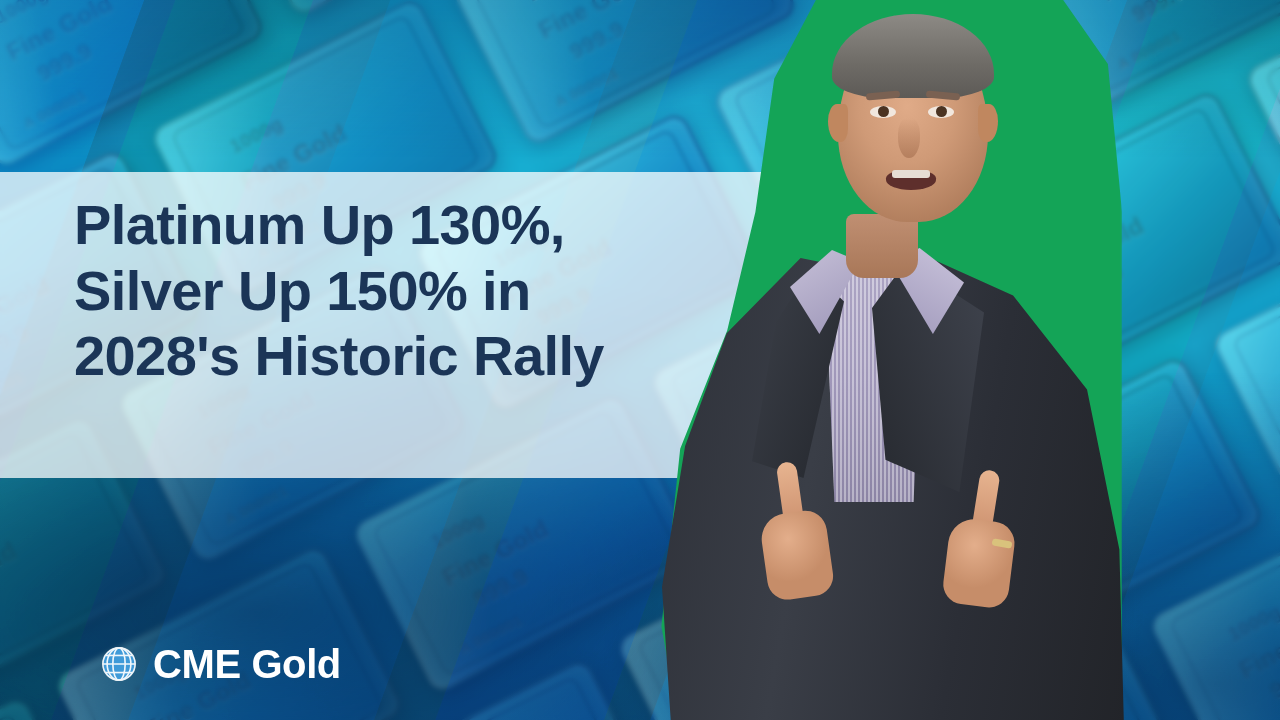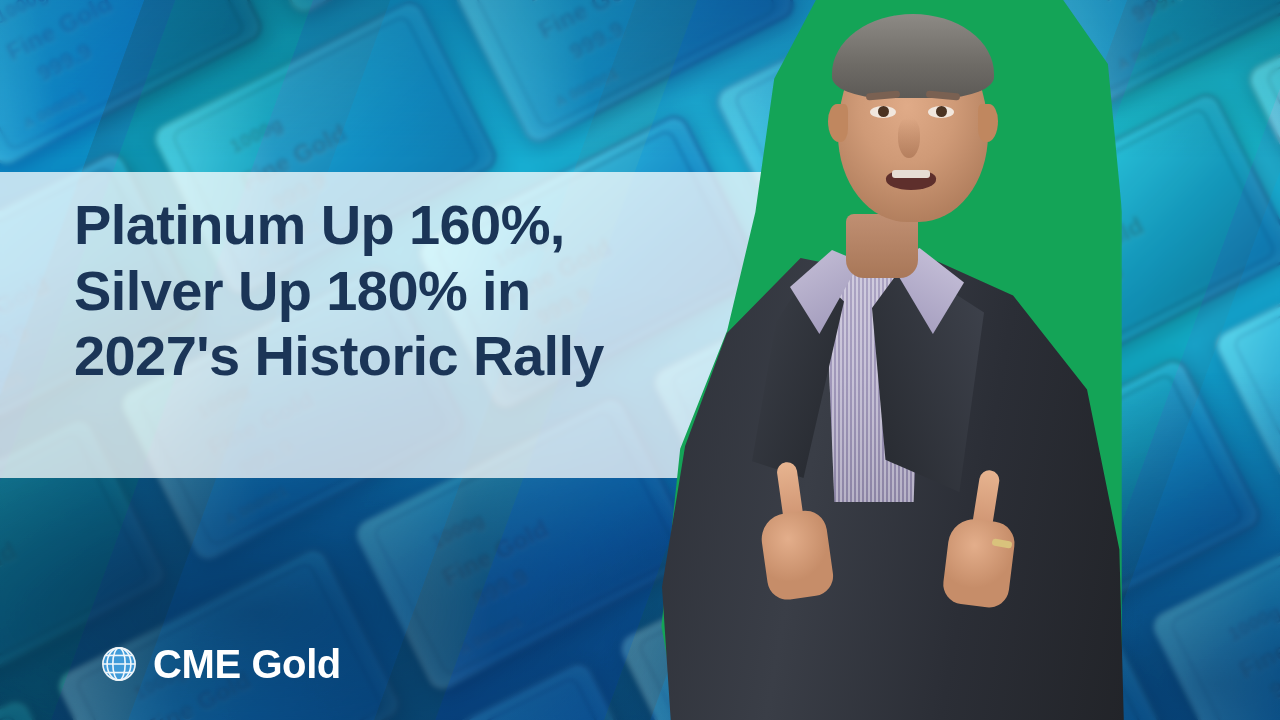--- a/index.html
+++ b/index.html
@@ -384,23 +384,23 @@
       <div class="band" style="left: 10%; width: 9%; background: rgb(23, 160, 111); opacity: 0.4;"></div>
       <div class="band" style="left: 24%; width: 16%; background: rgb(28, 143, 180); opacity: 0.32;"></div>
       <div class="band" style="left: 44%; width: 11%; background: rgb(43, 111, 168); opacity: 0.38;"></div>
       <div class="band" style="left: 58%; width: 14%; background: rgb(31, 159, 208); opacity: 0.3;"></div>
       <div class="band" style="left: 74%; width: 10%; background: rgb(23, 160, 111); opacity: 0.34;"></div>
       <div class="band" style="left: 86%; width: 16%; background: rgb(28, 143, 180); opacity: 0.28;"></div>
     </div>
 
   <div class="title-card">
     <div class="title-text">
-      <span class="title-line">Platinum Up 160%,</span>
-      <span class="title-line">Silver Up 180% in</span>
-      <span class="title-line">2027's Historic Rally</span>
+      <span class="title-line">Platinum Up 130%,</span>
+      <span class="title-line">Silver Up 150% in</span>
+      <span class="title-line">2028's Historic Rally</span>
     </div>
   </div>
 
   <div class="presenter">
     <div class="p-inner">
       <div class="green-outline"></div>
       <div class="arm-l"></div>
       <div class="arm-r"></div>
       <div class="suit"></div>
       <div class="shirt"></div>

